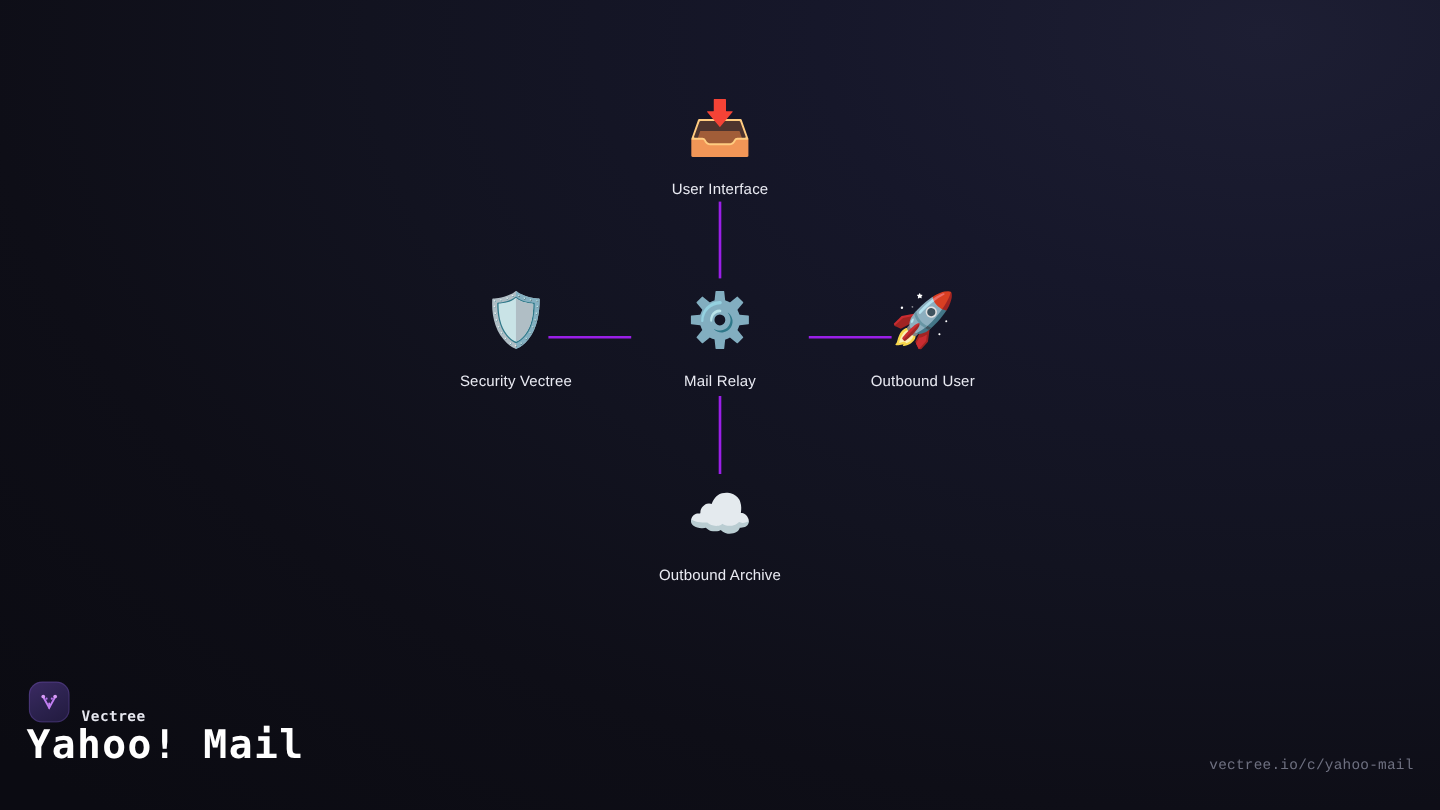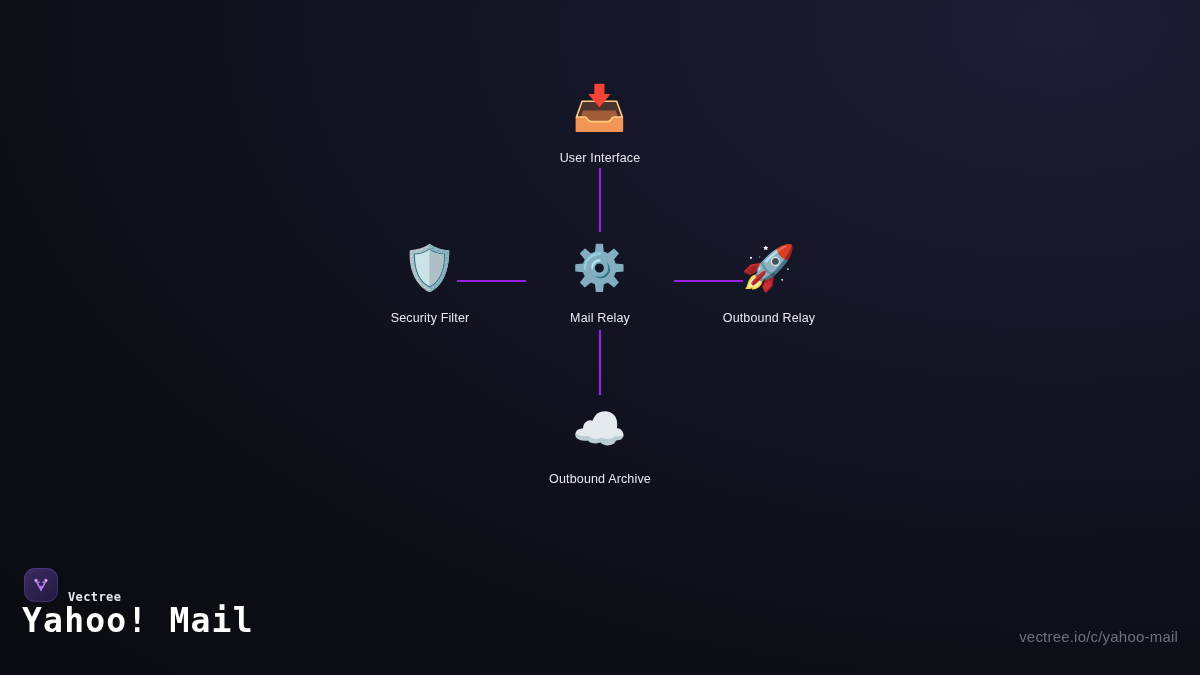--- a/index.html
+++ b/index.html
@@ -100,22 +100,22 @@
     font-weight: bold;
     color: #ffffff;
     letter-spacing: 1.2px;
     white-space: nowrap;
     text-align: right;
   }
   #footer-url {
     position: absolute;
     right: 22px;
     bottom: 30px;
-    font-family: Liberation Sans, sans-serif;
-    font-size: 15px;
+    font-family: Liberation Mono, monospace;
+    font-size: 12px;
     color: #6e7080;
     letter-spacing: 0.2px;
   }
 </style>
 </head>
 <body>
 
 <div id="page">
 
   <div id="canvas">
@@ -127,29 +127,29 @@
         <line x1="600" y1="330" x2="600" y2="395" stroke="#9a1fe8" stroke-width="2.2" stroke-linecap="butt"></line>
       </svg>
 
     <div id="node-layer">
         <div class="node" style="left: 600px; top: 80px;">
           <span class="node-icon">📥</span>
           <span class="node-label">User Interface</span>
         </div>
         <div class="node" style="left: 430px; top: 240px;">
           <span class="node-icon">🛡️</span>
-          <span class="node-label">Security Filter</span>
+          <span class="node-label">Security Vectree</span>
         </div>
         <div class="node" style="left: 600px; top: 240px;">
           <span class="node-icon">⚙️</span>
           <span class="node-label">Mail Relay</span>
         </div>
         <div class="node" style="left: 769px; top: 240px;">
           <span class="node-icon">🚀</span>
-          <span class="node-label">Outbound Relay</span>
+          <span class="node-label">Outbound User</span>
         </div>
         <div class="node" style="left: 600px; top: 401px;">
           <span class="node-icon">☁️</span>
           <span class="node-label">Outbound Archive</span>
         </div>
       </div>
 
   </div>
 
   <div id="footer">

